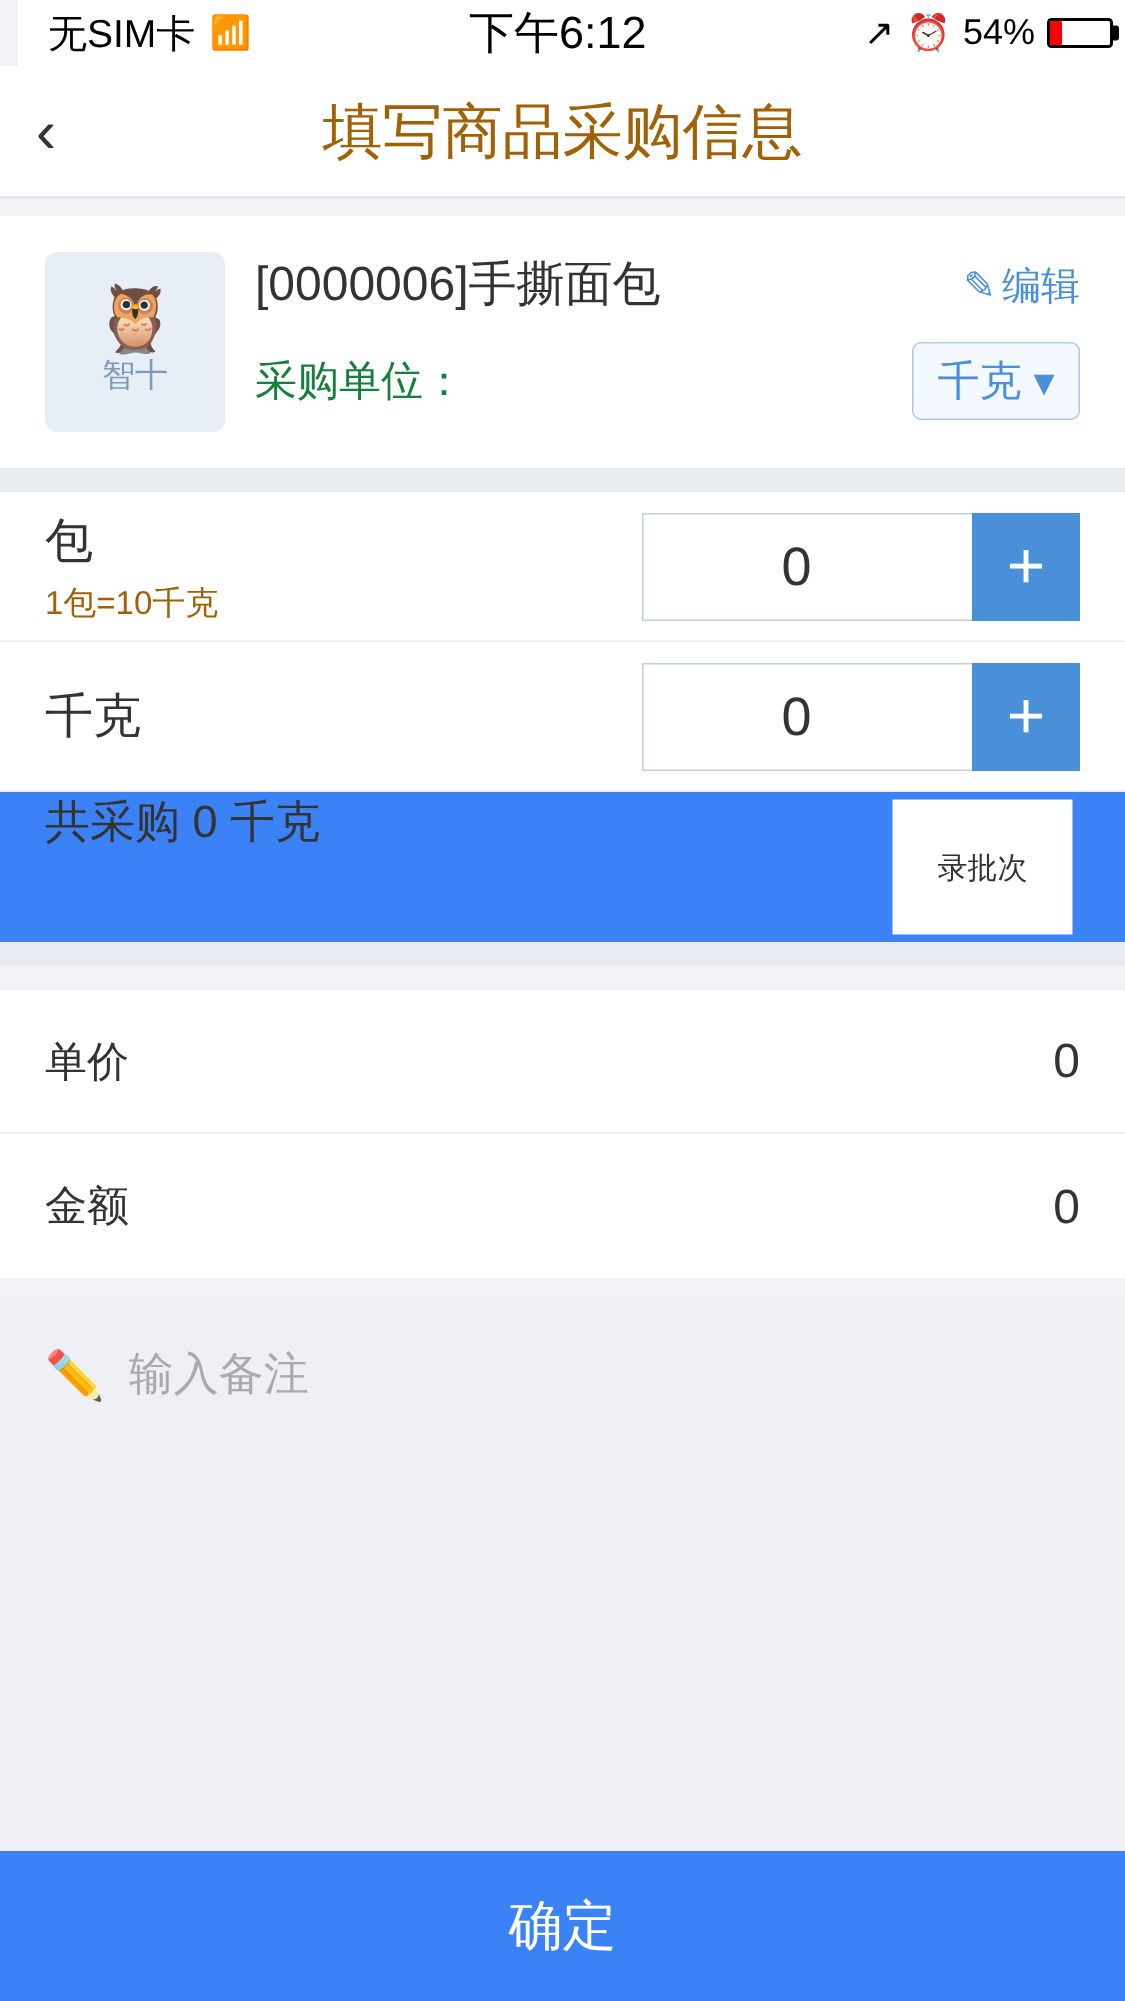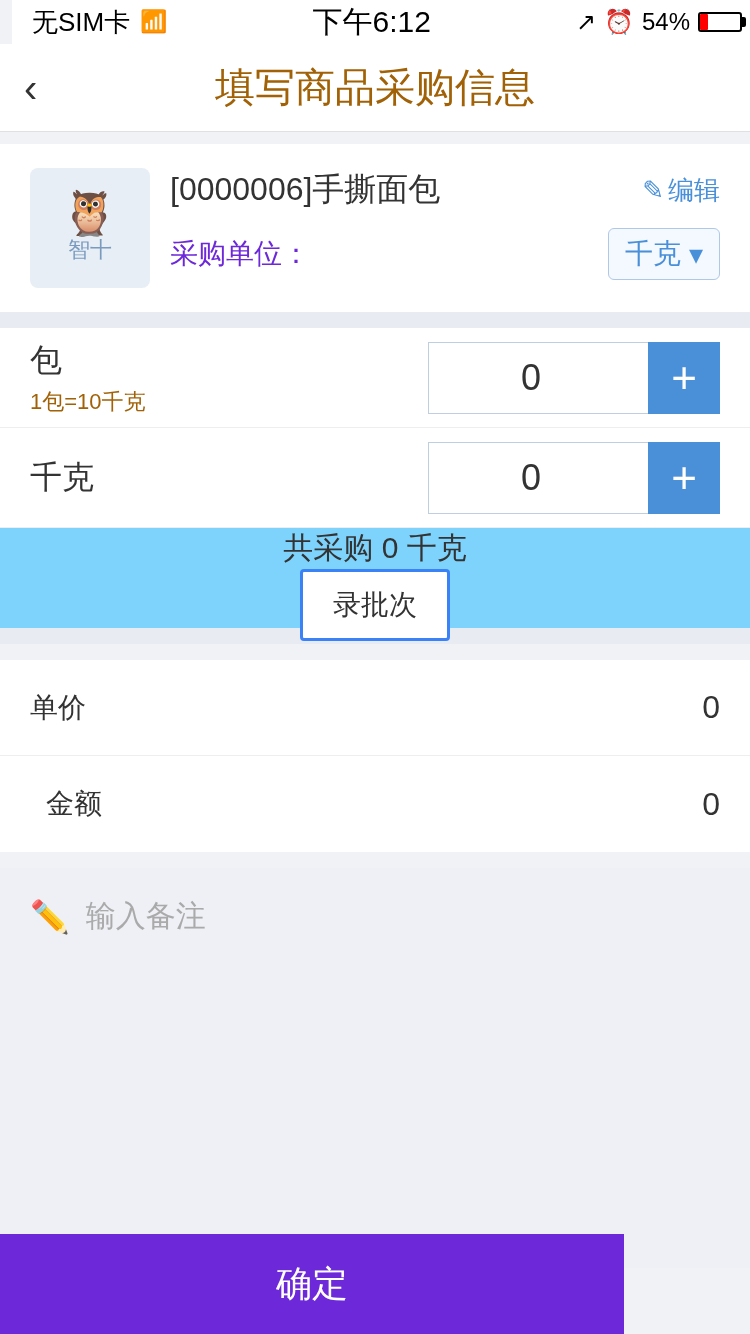--- a/index.html
+++ b/index.html
@@ -122,21 +122,21 @@
       align-items: center;
       gap: 4px;
       cursor: pointer;
     }
     .unit-row {
       margin-top: 16px;
       display: flex;
       align-items: center;
       justify-content: space-between;
     }
-    .unit-label { font-size: 28px; color: #6d28d9; font-family: Liberation Mono, monospace; }
+    .unit-label { font-size: 28px; color: #15803d; font-family: Liberation Mono, monospace; }
     .unit-select {
       display: flex;
       align-items: center;
       border: 1px solid #b0c8e8;
       border-radius: 6px;
       padding: 6px 16px;
       font-size: 28px;
       color: #4a90d9;
       background: #f4f8ff;
       gap: 8px;
@@ -216,56 +216,54 @@
       align-items: center;
       justify-content: center;
       font-size: 44px;
       color: #fff;
       cursor: pointer;
       flex-shrink: 0;
     }
 
     
     .total-row {
-      background: #7dd3fc;
-      display: flex;
-      align-items: center;
+      background: #3b82f6;
+      display: flex;
       justify-content: space-between;
       padding: 0 30px;
       height: 100px;
-      flex-direction: column;
     }
     .total-label {
       font-size: 30px;
       color: #333;
     }
     .batch-btn {
-      border: 3px solid #3b82f6;
+      border: 5px solid #3b82f6;
       background: #fff;
       padding: 14px 30px;
-      font-size: 28px;
+      font-size: 20px;
       color: #333;
       border-radius: 4px;
       cursor: pointer;
     }
 
     
     .price-section {
       background: #fff;
       margin-top: 16px;
     }
     .price-row {
       display: flex;
       align-items: center;
       justify-content: space-between;
       padding: 0 30px;
       height: 96px;
       border-bottom: 1px solid #eee;
     }
-    .price-row:last-child { border-bottom: none; margin-left: 16px; }
+    .price-row:last-child { border-bottom: none; }
     .price-label {
       font-size: 28px;
       color: #333;
     }
     .price-value {
       font-size: 32px;
       color: #333;
     }
 
     
@@ -287,23 +285,23 @@
     .remark-placeholder {
       font-size: 30px;
       color: #aaa;
     }
 
     
     .confirm-area {
       position: fixed;
       bottom: 0;
       left: 0;
-      width: 624px;
+      width: 750px;
       height: 100px;
-      background: #6d28d9;
+      background: #3b82f6;
       display: flex;
       align-items: center;
       justify-content: center;
       cursor: pointer;
     }
     .confirm-label {
       font-size: 36px;
       color: #fff;
       font-weight: 500;
     }

